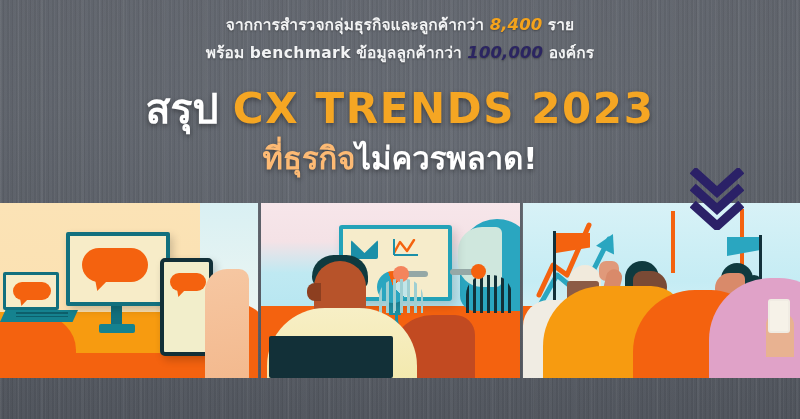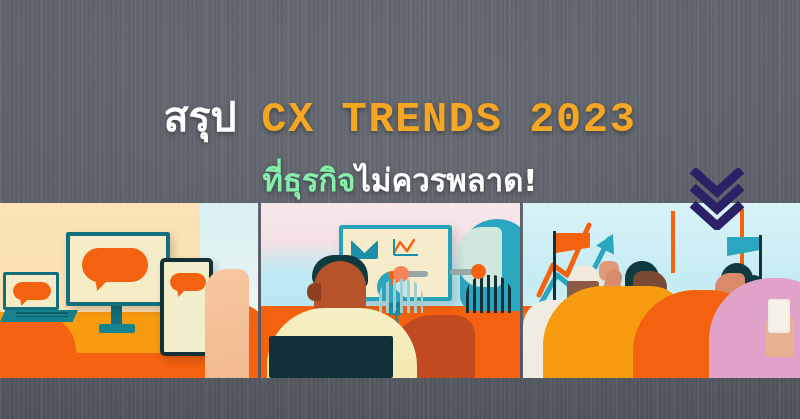--- a/index.html
+++ b/index.html
@@ -76,40 +76,39 @@
 
   .title-block {
     position: absolute;
     top: 85px; left: 0; right: 0;
     text-align: center;
     z-index: 6;
   }
   .title-line1 {
     font-size: 41px;
     font-weight: bold;
-    line-height: 70px;
+    line-height: 48px;
     white-space: nowrap;
     text-shadow: 0 2px 5px rgba(0,0,0,.38);
-    font-family: Liberation Mono, monospace;
   }
   .title-line1 .t-white { color: #ffffff; letter-spacing: 0px; }
   .title-line1 .t-gold  {
     color: #f5a623;
     letter-spacing: 1.6px;
     font-size: 42px;
   }
   .title-line2 {
     font-size: 31px;
     font-weight: bold;
     line-height: 44px;
     margin-top: 3px;
     white-space: nowrap;
     text-shadow: 0 2px 5px rgba(0,0,0,.38);
   }
-  .title-line2 .t-gold { color: #86efac; }
+  .title-line2 .t-gold { color: #fdba74; }
   .title-line2 .t-white { color: #ffffff; }
 
   
   .logo-wrap {
     position: absolute;
     top: 11px; right: 24px;
     width: 62px;
     text-align: center;
     z-index: 7;
   }
@@ -317,20 +316,28 @@
 </style>
 </head>
 <body>
 
 <div class="banner">
 
   <div class="banner-texture noclick"></div>
   <div class="banner-vignette noclick"></div>
 
 
+  <div class="headline-block">
+    <div class="subline">
+      <span>จากการสำรวจกลุ่มธุรกิจและลูกค้ากว่า </span><span class="num-gold">8,400</span><span> ราย</span>
+    </div>
+    <div class="subline">
+      <span>พร้อม </span><span class="latin">benchmark</span><span> ข้อมูลลูกค้ากว่า </span><span class="num-navy">100,000</span><span> องค์กร</span>
+    </div>
+  </div>
 
   <div class="title-block">
     <div class="title-line1">
       <span class="t-white">สรุป</span>
       <span class="t-gold">CX TRENDS 2023</span>
     </div>
     <div class="title-line2">
       <span class="t-gold">ที่ธุรกิจ</span><span class="t-white">ไม่ควรพลาด!</span>
     </div>
   </div>

